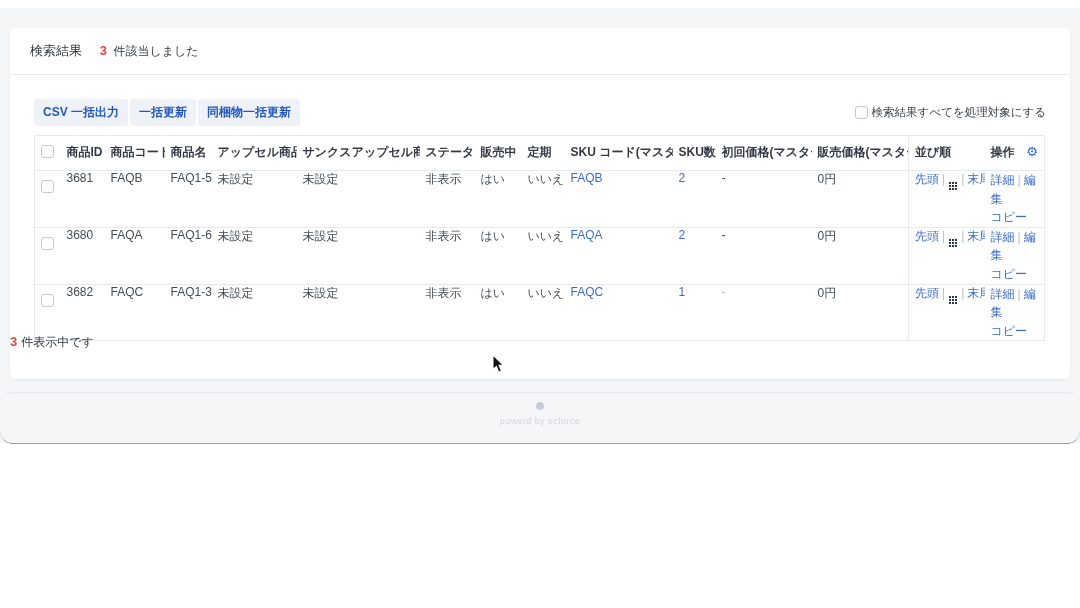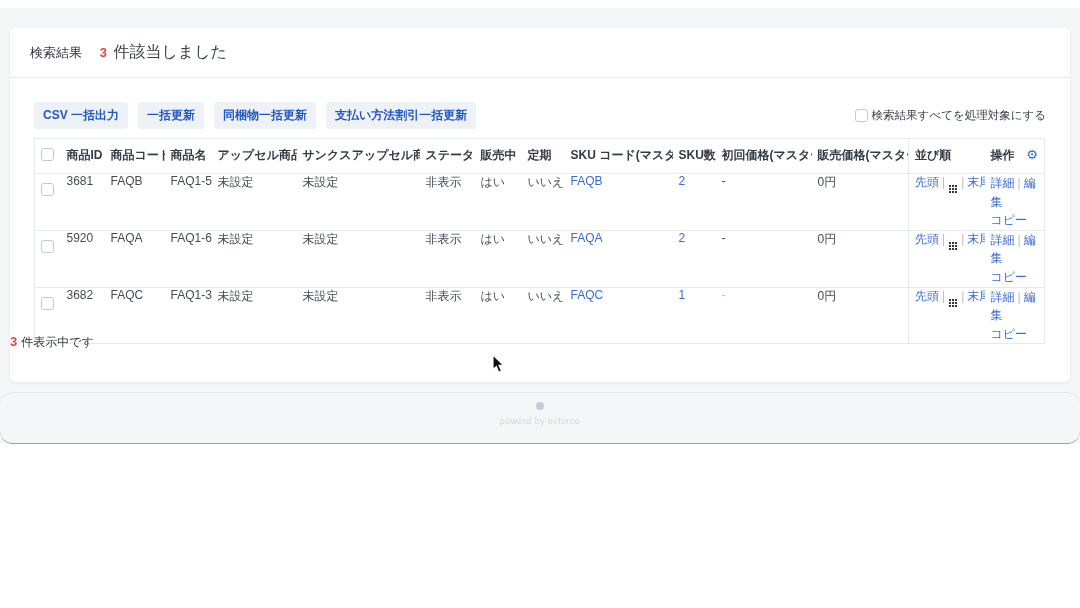--- a/index.html
+++ b/index.html
@@ -6,26 +6,26 @@
   body { background:#fff; font-family:"Liberation Sans","DejaVu Sans",sans-serif; }
   .screen { position:relative; width:1080px; height:608px; background:#fff; overflow:hidden; }
   .content-bg { position:absolute; left:0; top:8px; width:1080px; height:435px; background:#f4f6f8; }
 
   
   .card { position:absolute; left:10px; top:28px; width:1060px; background:#fff;
           border-radius:5px; box-shadow:0 1px 3px rgba(24,39,60,.07); padding-bottom:38px; }
   .card-header { padding:14px 20px; border-bottom:1px solid #e8eaee; font-size:13px; }
   .card-header .title { font-weight:normal; color:#2f3540; }
   .card-header .count { color:#e5453a; font-weight:bold; margin-left:14px; }
-  .card-header .suffix { color:#3a4049; font-size:16px; margin-left:3px; }
+  .card-header .suffix { color:#3a4049; font-size:12px; margin-left:3px; }
 
   
   .toolbar { display:flex; justify-content:space-between; align-items:center;
              margin:24px 24px 9px 24px; }
-  .btn-group { display:flex; gap:10px; }
+  .btn-group { display:flex; gap:2px; }
   .tool-btn { background:#eef1f5; color:#2257c4; font-weight:bold; font-size:12px;
               border:none; border-radius:3px; padding:5px 9px; cursor:pointer;
               font-family:inherit; }
   .select-all { display:flex; align-items:center; gap:4px; font-size:11.5px; color:#3a3f49; }
   input[type="checkbox"] { appearance:none; -webkit-appearance:none; width:13px; height:13px;
               border:1px solid #c3c9d4; border-radius:3px; background:#fff; margin:0; cursor:pointer; }
 
   
   table { border-collapse:collapse; table-layout:fixed; width:1010px; margin:0 24px;
           font-size:12px; color:#454b57; }
@@ -73,21 +73,20 @@
       <span class="title">検索結果</span>
       <span class="count">3</span>
       <span class="suffix">件該当しました</span>
     </div>
 
     <div class="toolbar">
       <div class="btn-group">
         <button class="tool-btn">CSV 一括出力</button>
         <button class="tool-btn">一括更新</button>
         <button class="tool-btn">同梱物一括更新</button>
-        <button class="tool-btn">支払い方法割引一括更新</button>
       </div>
       <label class="select-all">
         <input type="checkbox" style="">
         <span>検索結果すべてを処理対象にする</span>
       </label>
     </div>
 
     <table>
       <colgroup>
         <col style="width:26px">
@@ -158,21 +157,21 @@
                 <i></i>
               </span><span class="sep">|</span><a href="#" class="lnk">末尾</a>
           </td>
           <td class="two-line">
             <div><a href="#" class="lnk">詳細</a><span class="sep">|</span><a href="#" class="lnk">編集</a></div>
             <div><a href="#" class="lnk">コピー</a></div>
           </td>
         </tr>
         <tr>
           <td class="col-cb"><input type="checkbox" style=""></td>
-          <td>5920</td>
+          <td>3680</td>
           <td>FAQA</td>
           <td>FAQ1-6</td>
           <td>未設定</td>
           <td>未設定</td>
           <td>非表示</td>
           <td>はい</td>
           <td>いいえ</td>
           <td><a href="#" class="lnk">FAQA</a></td>
           <td><a href="#" class="lnk">2</a></td>
           <td>-</td>

